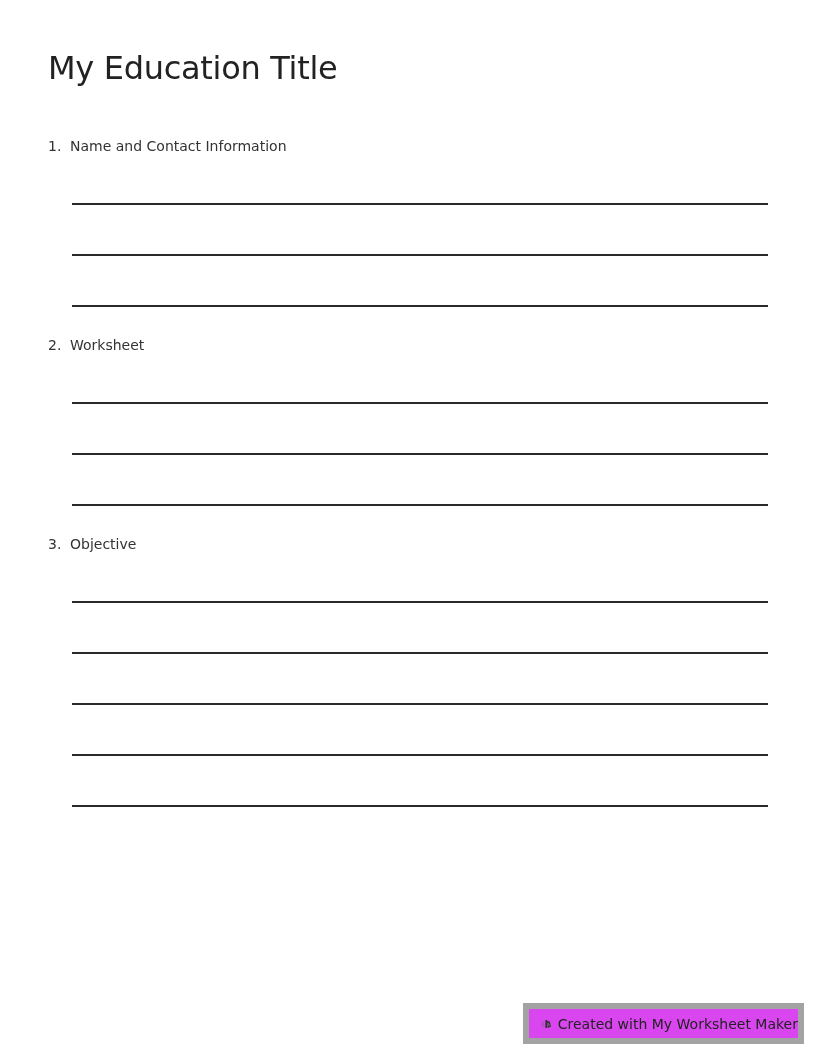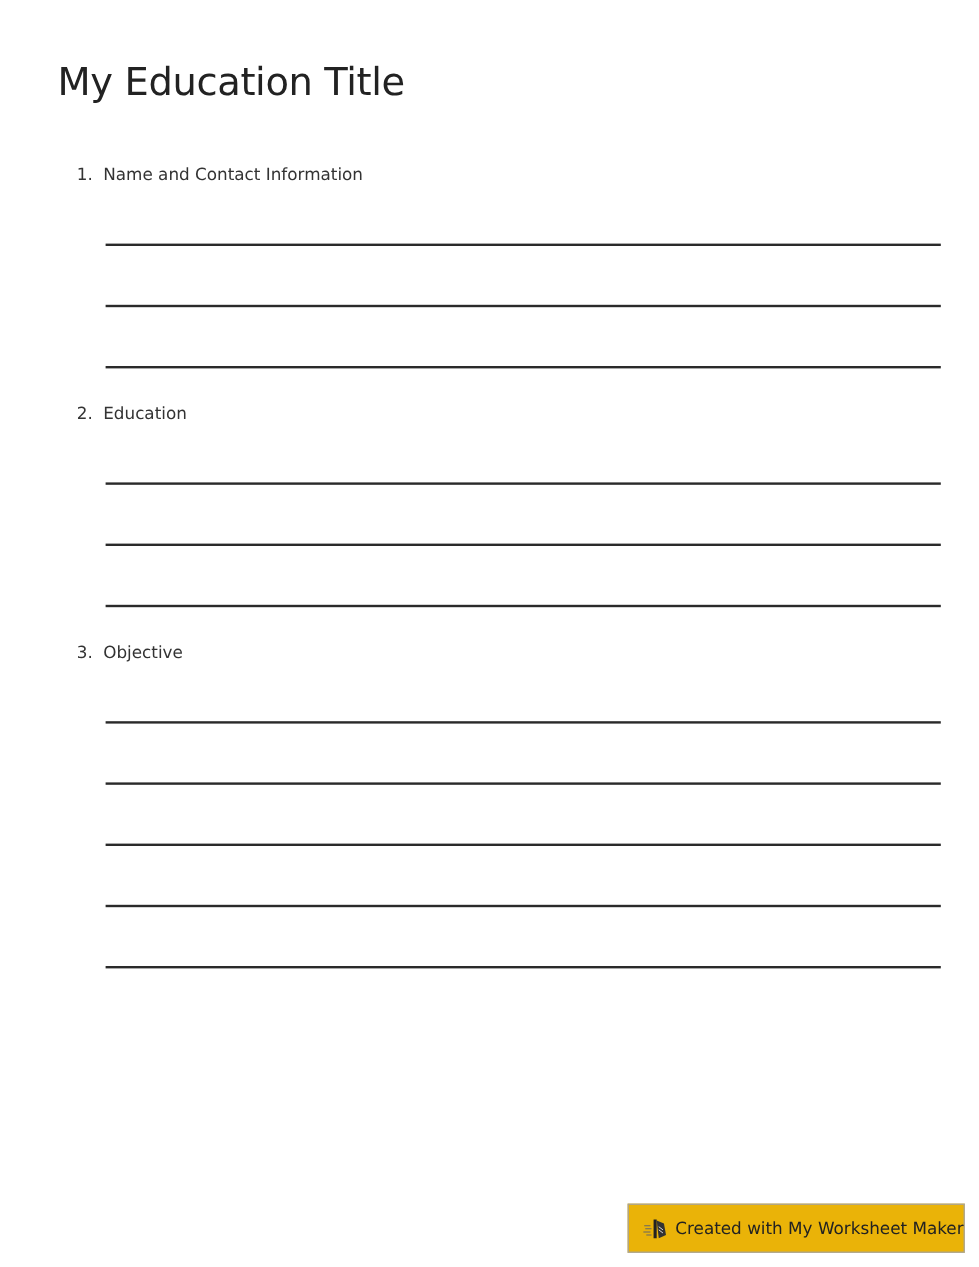--- a/index.html
+++ b/index.html
@@ -1,46 +1,46 @@
 <!DOCTYPE html>
 <html><head>
 <meta charset="utf-8">
 <style>
   html, body { margin: 0; padding: 0; background: #ffffff; }
   body { width: 816px; height: 1056px; position: relative; overflow: hidden;
          font-family: "DejaVu Sans", "Liberation Sans", sans-serif; color: #222; }
   .title { position: absolute; left: 48px; top: 46px; font-size: 32px; font-weight: normal;
            color: #222; letter-spacing: -0.3px; margin: 0; line-height: 44px; }
-  .question { position: absolute; left: 48px; width: 720px; margin-left: 16px; }
+  .question { position: absolute; left: 48px; width: 720px; }
   .q-label { position: absolute; left: 0; top: 0; font-size: 14px; color: #333; line-height: 20px; white-space: nowrap; }
   .q-num { display: inline-block; width: 22px; }
   .line { position: absolute; left: 24px; width: 696px; height: 2px; background: #2a2a2a; }
   .footer { position: absolute; left: 523px; top: 1003px; width: 281px; height: 41px;
-            border: 1px solid #a3a3a3; box-sizing: border-box; display: flex; align-items: center;
-            padding-left: 12px; background: #eab308; }
+            border: 6px solid #a3a3a3; box-sizing: border-box; display: flex; align-items: center;
+            padding-left: 12px; background: #d946ef; }
   .footer-icon { width: 24px; height: 22px; margin-right: 6px; }
   .footer-text { font-size: 14px; color: #222; white-space: nowrap; }
 </style>
 </head>
 <body>
 
 <h1 class="title">My Education Title</h1>
 
 <div class="question" style="top:136px; height:172px;">
   <div class="q-label">
     <span class="q-num">1.</span><span>Name and Contact Information</span>
   </div>
   <div class="line" style="top:67px;"></div>
   <div class="line" style="top:118px;"></div>
   <div class="line" style="top:169px;"></div>
 </div>
 
 <div class="question" style="top:335px; height:172px;">
   <div class="q-label">
-    <span class="q-num">2.</span><span>Education</span>
+    <span class="q-num">2.</span><span>Worksheet</span>
   </div>
   <div class="line" style="top:67px;"></div>
   <div class="line" style="top:118px;"></div>
   <div class="line" style="top:169px;"></div>
 </div>
 
 <div class="question" style="top:534px; height:274px;">
   <div class="q-label">
     <span class="q-num">3.</span><span>Objective</span>
   </div>

